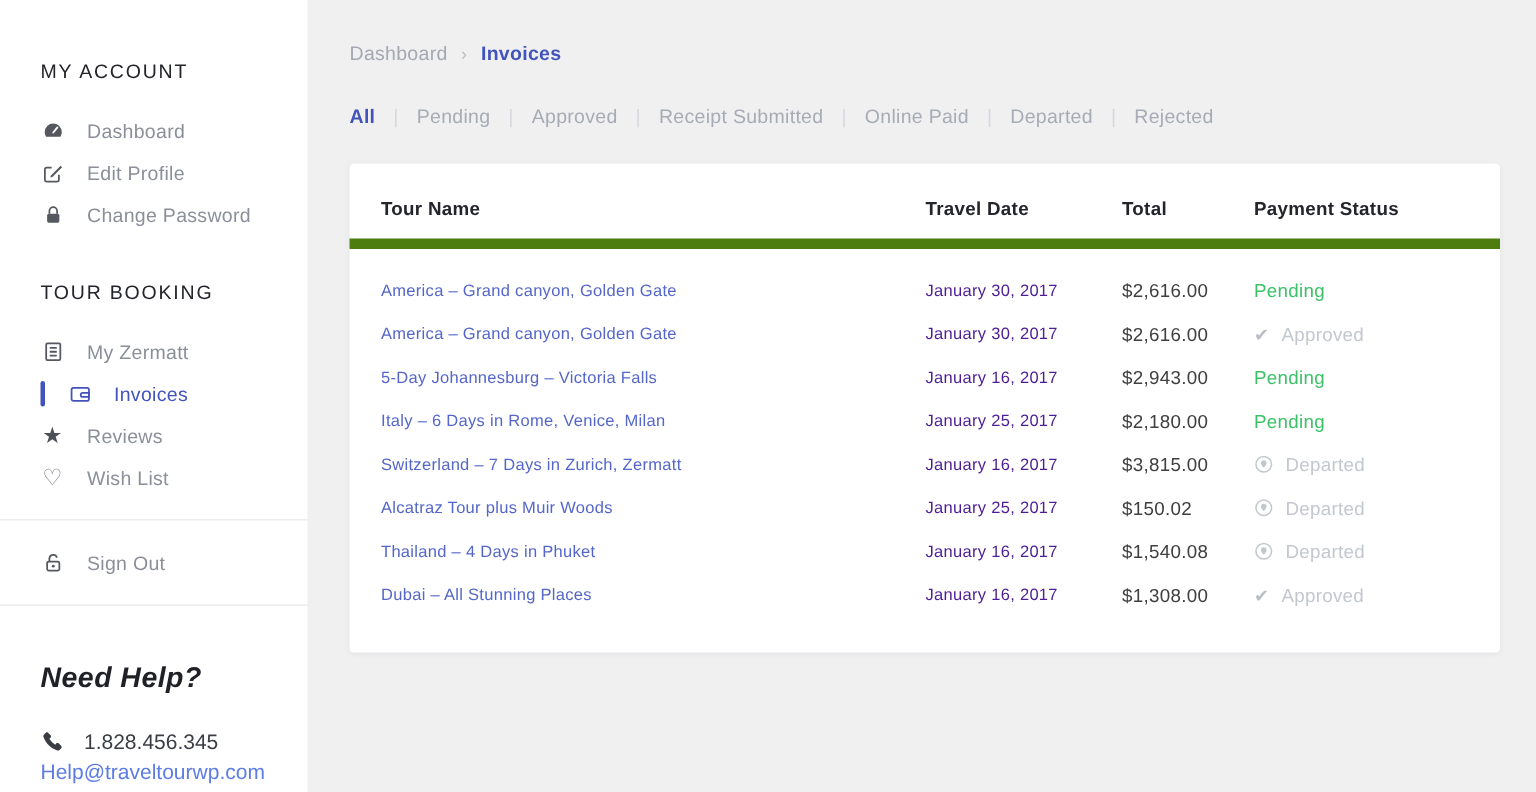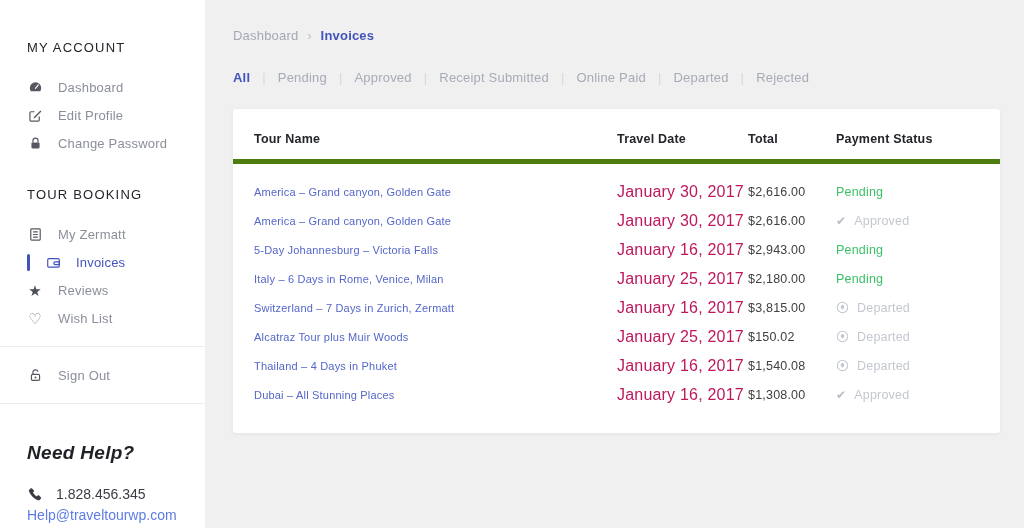--- a/index.html
+++ b/index.html
@@ -61,26 +61,26 @@
     box-shadow:0 1px 4px rgba(40,44,60,0.06);
     width:767px; min-height:311px; padding-bottom:24px;
   }
   .grid-row {
     display:grid;
     grid-template-columns:363px 131px 88px 1fr;
     align-items:center;
     padding:0 21px;
   }
   .thead { padding-top:23px; }
-  .thead .grid-row { padding-bottom:13px; border-bottom:5px solid #4d7c0f; }
+  .thead .grid-row { padding-bottom:13px; border-bottom:7px solid #4d7c0f; }
   .th { font-size:12.5px; font-weight:bold; color:#23252b; letter-spacing:.2px; }
   .tbody { padding-top:13px; }
   .tbody .grid-row { height:29px; }
   .tour-link { font-size:11px; color:#5466c9; text-decoration:none; letter-spacing:.2px; }
-  .cell-date { font-size:16px; color:#be185d; letter-spacing:.2px; }
+  .cell-date { font-size:11px; color:#4c1d95; letter-spacing:.2px; }
   .cell-total { font-size:12.5px; font-weight:normal; color:#404040; letter-spacing:.2px; }
   .status { display:flex; align-items:center; font-size:12.5px; letter-spacing:.2px; }
   .status.pending { color:#3cc168; }
   .status.approved, .status.departed { color:#c3c7cf; }
   .status .sico { display:inline-flex; margin-right:8px; align-items:center; }
   .status .check-mark { font-size:12px; color:#b9bdc6; }
   svg { display:block; }
 </style>
 </head>
 <body>

